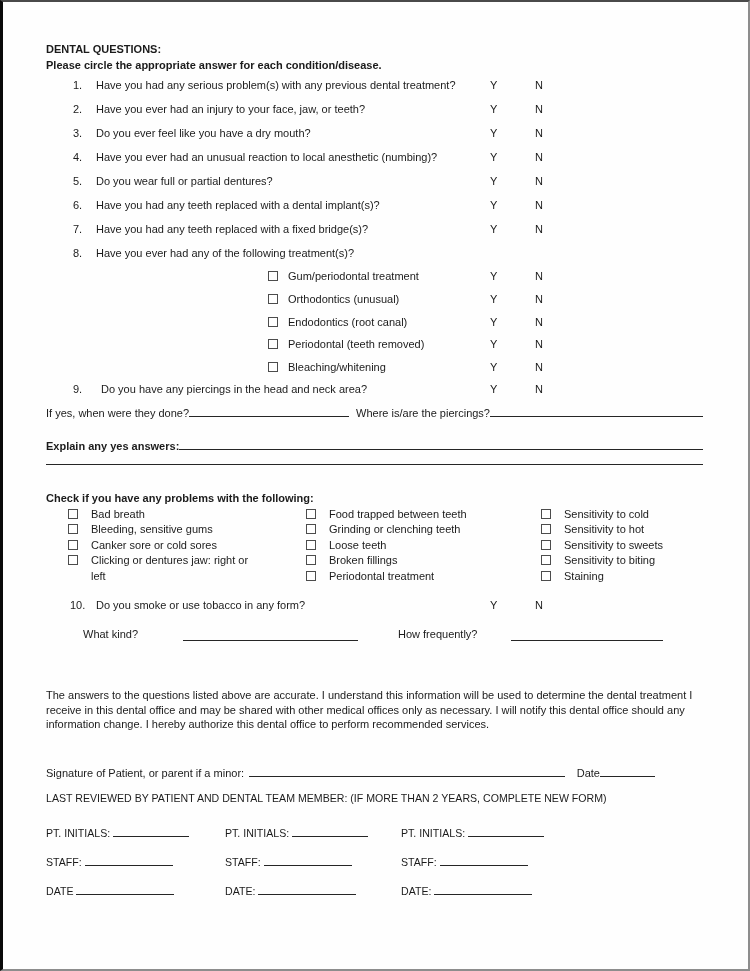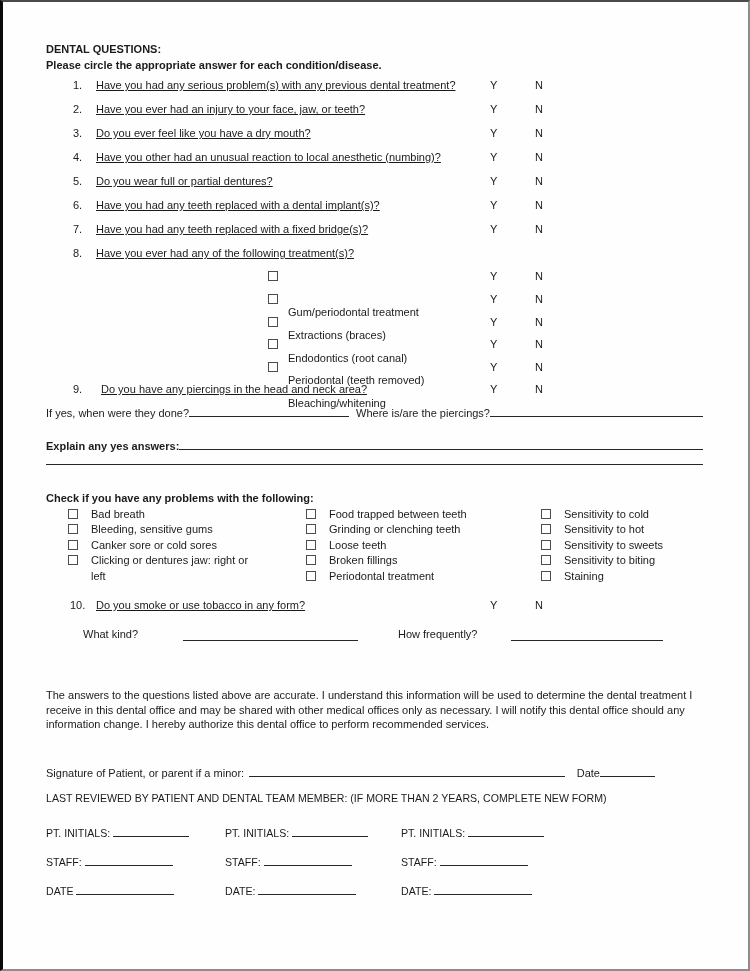--- a/index.html
+++ b/index.html
@@ -8,26 +8,26 @@
     font-family:"Liberation Sans",sans-serif;font-size:11px;color:#1b1b1b;
     border-left:3px solid #0a0a0a;border-top:2px solid #4a4a4a;
     border-right:2px solid #8d8d8d;border-bottom:2px solid #8d8d8d;
     box-sizing:border-box;overflow:hidden;
   }
   .b{font-weight:bold;}
   .abs{position:absolute;left:43px;white-space:nowrap;}
   .row{position:absolute;left:43px;right:43px;height:16px;line-height:13px;}
   .qnum{position:absolute;left:27px;}
   .qnum10{position:absolute;left:24px;}
-  .qtext{position:absolute;left:50px;white-space:nowrap;text-decoration:underline;}
+  .qtext{position:absolute;left:50px;white-space:nowrap;}
   .ans-y{position:absolute;left:444px;}
   .ans-n{position:absolute;left:489px;}
   .cb{display:inline-block;width:8px;height:8px;border:1px solid #4c4c4c;background:#fff;}
   .tbox{position:absolute;left:222px;top:1px;}
-  .tlabel{position:absolute;left:242px;white-space:nowrap;margin-top:36px;}
+  .tlabel{position:absolute;left:242px;white-space:nowrap;}
   .flexrow{position:absolute;left:43px;right:45px;display:flex;align-items:baseline;line-height:13px;}
   .fill{display:inline-block;border-bottom:1px solid #262626;height:12px;}
   .grow{flex:1;}
   .sep{position:absolute;left:43px;right:45px;border-bottom:1px solid #262626;}
   .pcol{position:absolute;line-height:15.4px;}
   .pitem{position:relative;height:15.4px;padding-left:23px;white-space:nowrap;}
   .pitem .cb{position:absolute;left:0;top:2px;}
   .ufill{position:absolute;height:12px;border-bottom:1px solid #262626;}
   .lbl{position:absolute;white-space:nowrap;}
   .para{position:absolute;left:43px;top:686px;width:667px;line-height:14.6px;white-space:normal;}
@@ -55,21 +55,21 @@
     <span class="ans-n">N</span>
   </div>
   <div class="row" style="top:125px">
     <span class="qnum">3.</span>
     <span class="qtext">Do you ever feel like you have a dry mouth?</span>
     <span class="ans-y">Y</span>
     <span class="ans-n">N</span>
   </div>
   <div class="row" style="top:149px">
     <span class="qnum">4.</span>
-    <span class="qtext">Have you other had an unusual reaction to local anesthetic (numbing)?</span>
+    <span class="qtext">Have you ever had an unusual reaction to local anesthetic (numbing)?</span>
     <span class="ans-y">Y</span>
     <span class="ans-n">N</span>
   </div>
   <div class="row" style="top:173px">
     <span class="qnum">5.</span>
     <span class="qtext">Do you wear full or partial dentures?</span>
     <span class="ans-y">Y</span>
     <span class="ans-n">N</span>
   </div>
   <div class="row" style="top:197px">
@@ -90,21 +90,21 @@
   </div>
 
   <div class="row" style="top:268px">
     <span class="cb tbox"></span>
     <span class="tlabel">Gum/periodontal treatment</span>
     <span class="ans-y">Y</span>
     <span class="ans-n">N</span>
   </div>
   <div class="row" style="top:291px">
     <span class="cb tbox"></span>
-    <span class="tlabel">Extractions (braces)</span>
+    <span class="tlabel">Orthodontics (unusual)</span>
     <span class="ans-y">Y</span>
     <span class="ans-n">N</span>
   </div>
   <div class="row" style="top:314px">
     <span class="cb tbox"></span>
     <span class="tlabel">Endodontics (root canal)</span>
     <span class="ans-y">Y</span>
     <span class="ans-n">N</span>
   </div>
   <div class="row" style="top:336px">

